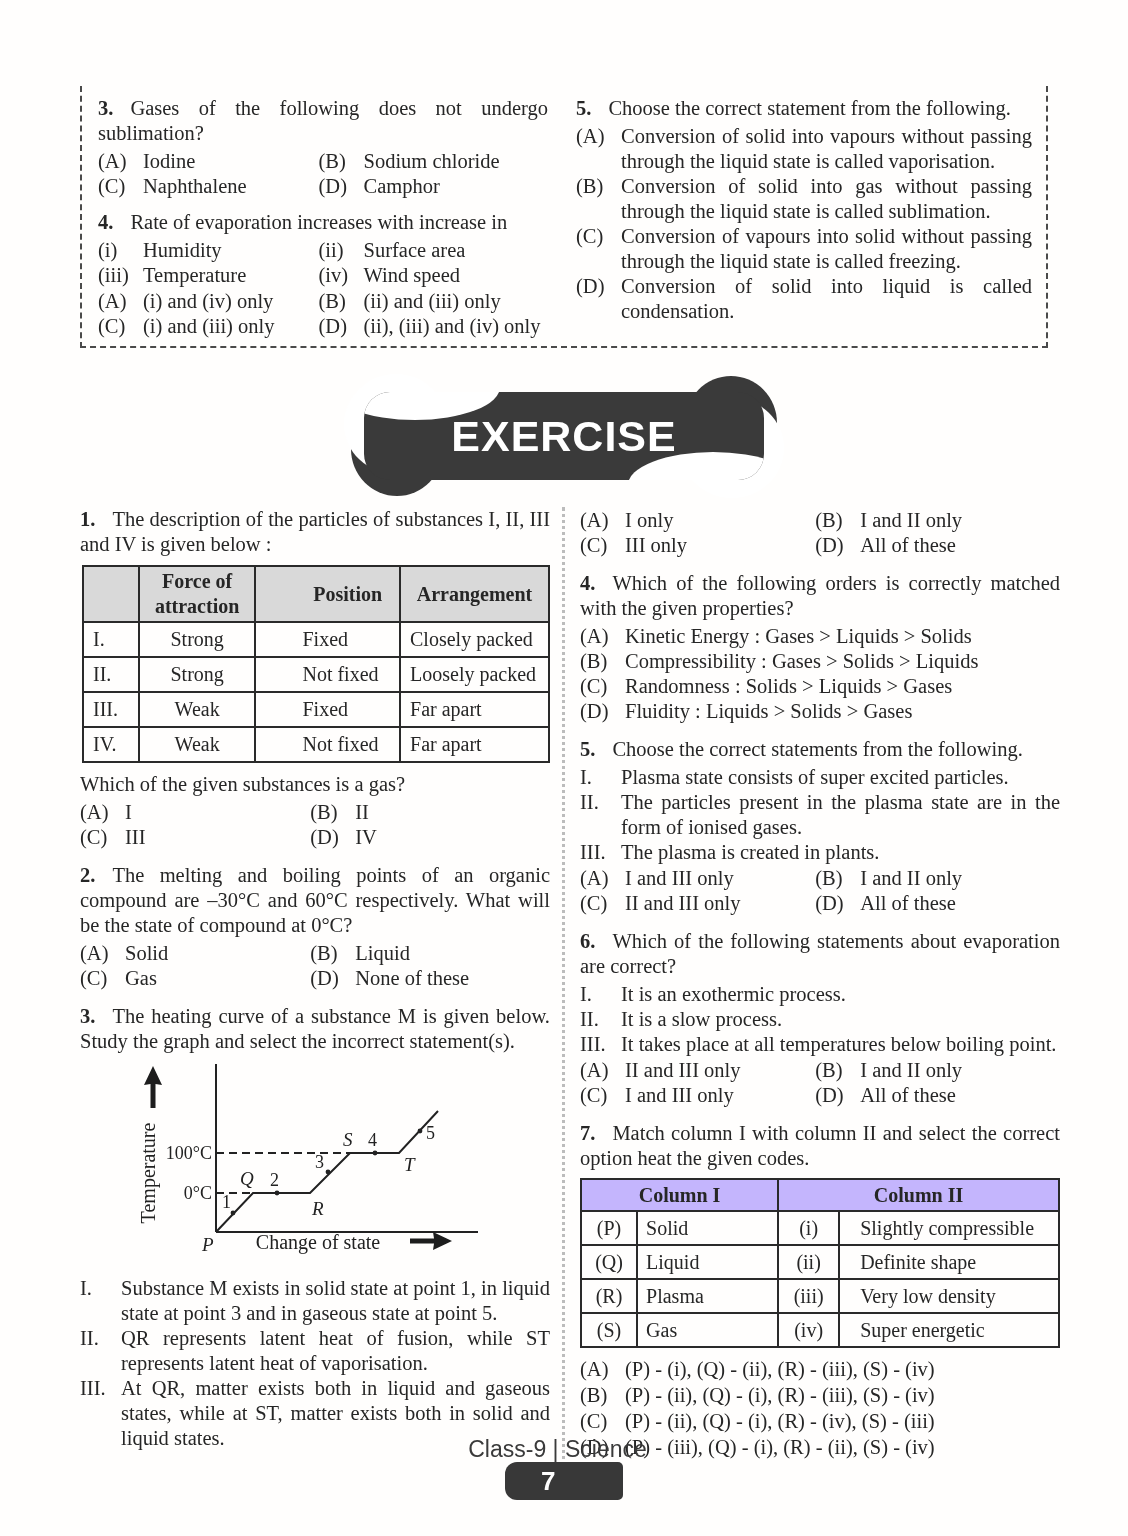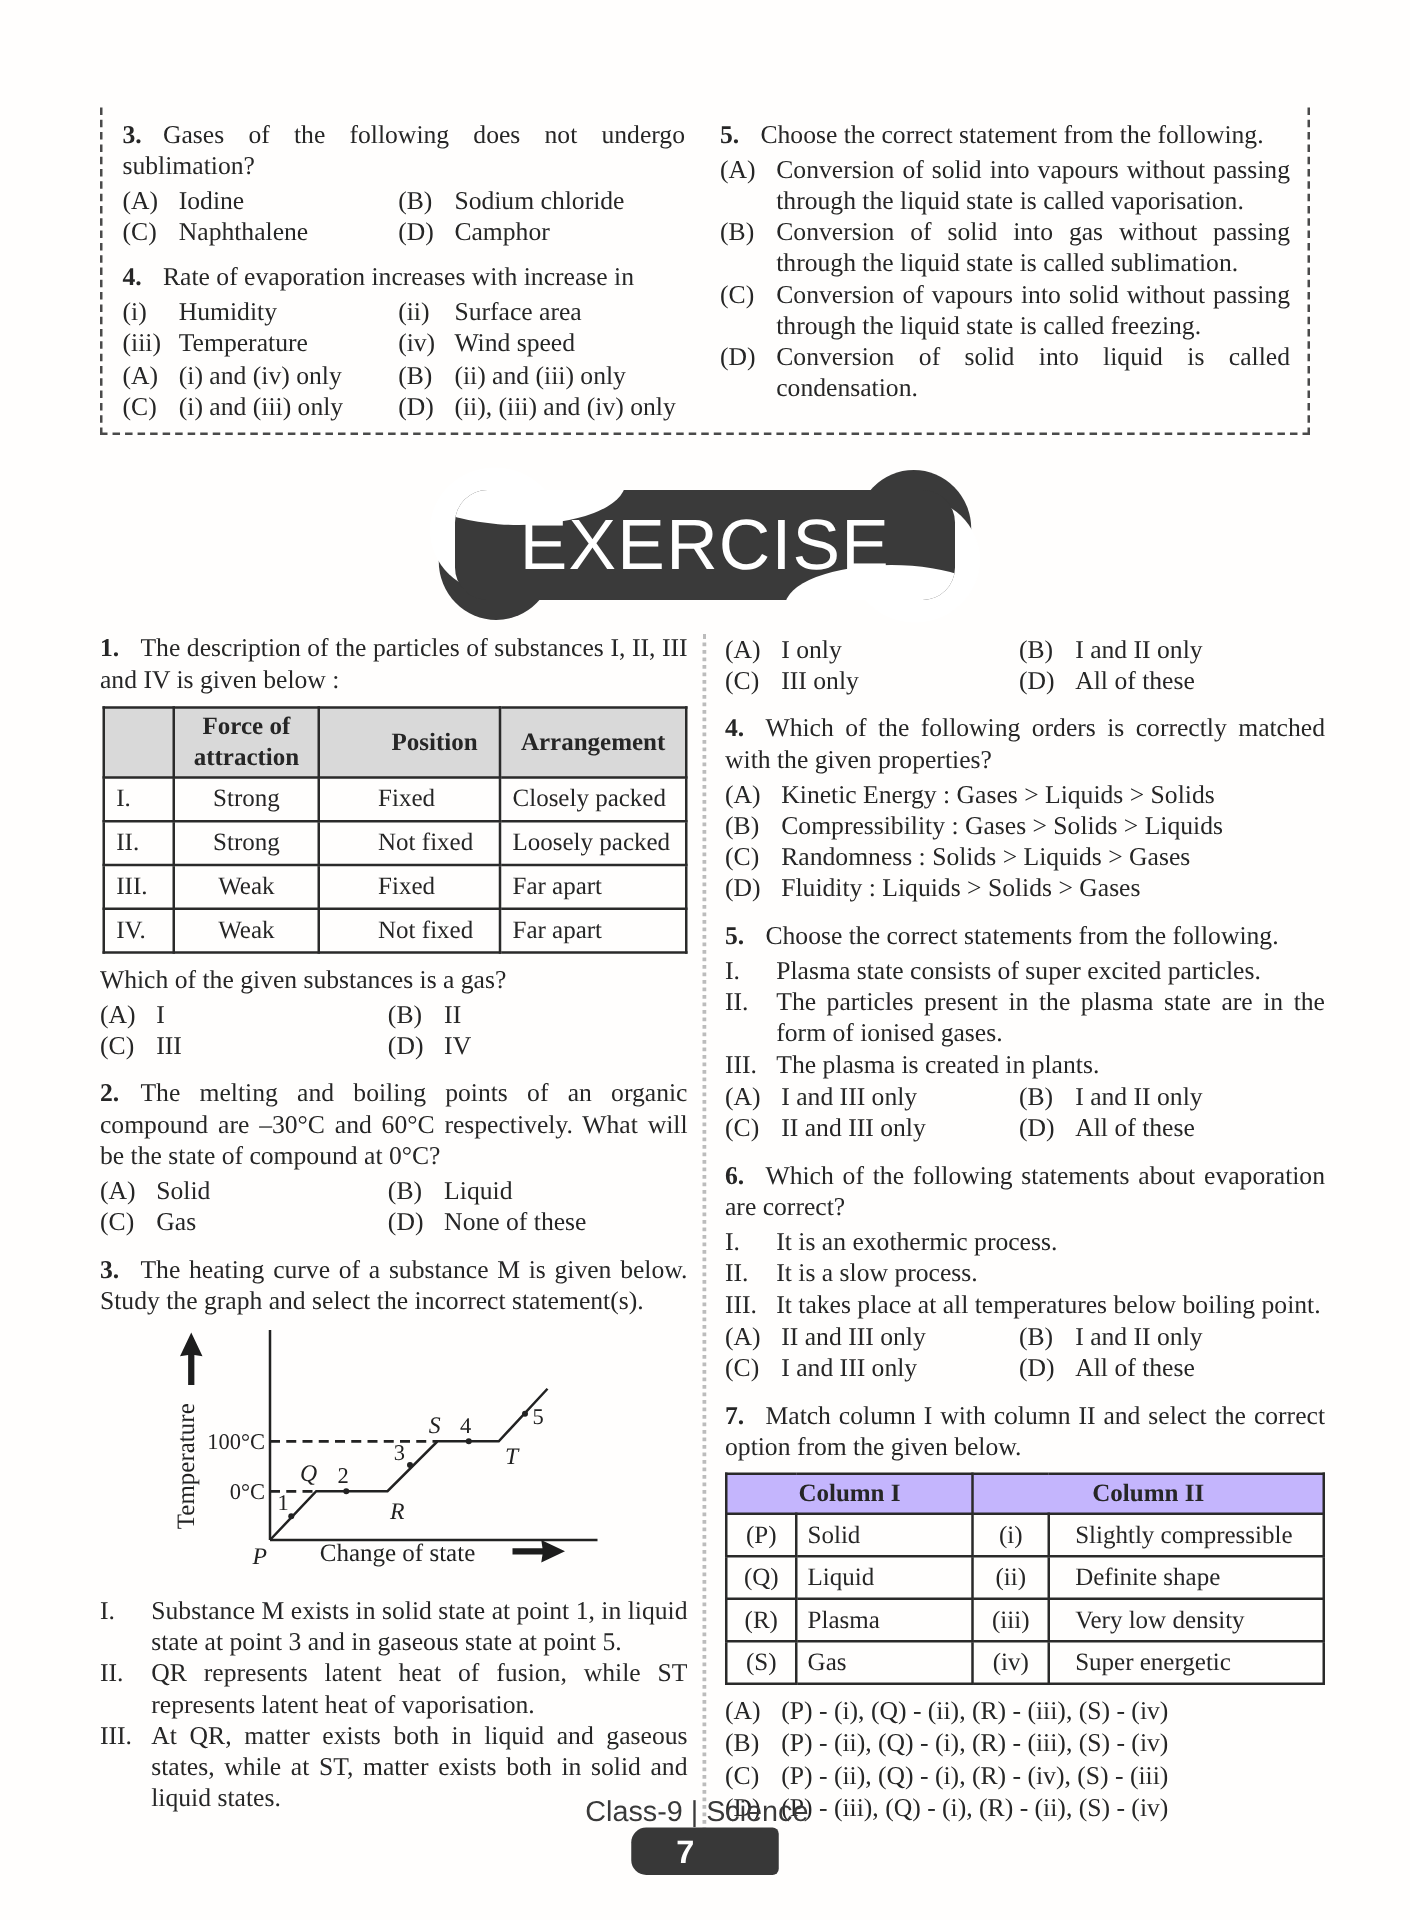--- a/index.html
+++ b/index.html
@@ -34,21 +34,21 @@
   .gap-c{position:absolute;background:#fff;border-radius:50%;width:104px;height:100px;z-index:1;}
   .gap-c.l{left:-20px;top:-18px;}
   .gap-c.r{right:-20px;bottom:-18px;}
   .banner-pill{position:absolute;z-index:2;left:0;top:0;width:100%;height:100%;background:#3a3a3a;
                border-radius:26px;display:flex;align-items:center;justify-content:center;overflow:hidden;}
   .banner-pill::before{content:"";position:absolute;top:-38px;left:-34px;width:170px;height:66px;
                background:#fff;border-radius:50%;}
   .banner-pill::after{content:"";position:absolute;bottom:-38px;right:-34px;width:170px;height:66px;
                background:#fff;border-radius:50%;}
   .banner-text{position:relative;z-index:3;color:#fff;font-family:"Liberation Sans","DejaVu Sans",sans-serif;
-               font-weight:400;font-size:57px;letter-spacing:1px;}
+               font-weight:700;font-size:43px;letter-spacing:1px;}
   
   .main{position:absolute;top:507px;left:80px;width:980px;display:flex;align-items:stretch;}
   .col-left{width:482px;box-sizing:border-box;padding-right:12px;}
   .col-right{flex:1;border-left:3px dotted #bcbcbc;padding-left:15px;}
   
   table{border-collapse:collapse;}
   .t1{margin:8px 0 9px 2px;}
   .t1 th,.t1 td{border:2px solid #2a2a2a;font-size:20px;}
   .t1 th{background:#d9d9d9;padding:2px 6px;text-align:center;line-height:25px;}
   .t1 td{padding:3px 9px;line-height:27px;}
@@ -422,21 +422,21 @@
               <span class="otxt">I and III only</span>
             </div>
           <div class="opt">
               <span class="olab">(D)</span>
               <span class="otxt">All of these</span>
             </div>
         </div>
       </div>
 
       <div class="q">
-        <p class="q-stem"><b class="q-num">7.</b><span>Match column I with column II and select the correct option from the given below.</span></p>
+        <p class="q-stem"><b class="q-num">7.</b><span>Match column I with column II and select the correct option heat the given codes.</span></p>
         <table class="t2">
           <tbody>
               <tr>
             <th colspan="2">Column I</th>
             <th colspan="2">Column II</th>
           </tr>
           <tr>
             <td class="k0">(P)</td>
             <td class="k1">Solid</td>
             <td class="k2">(i)</td>

